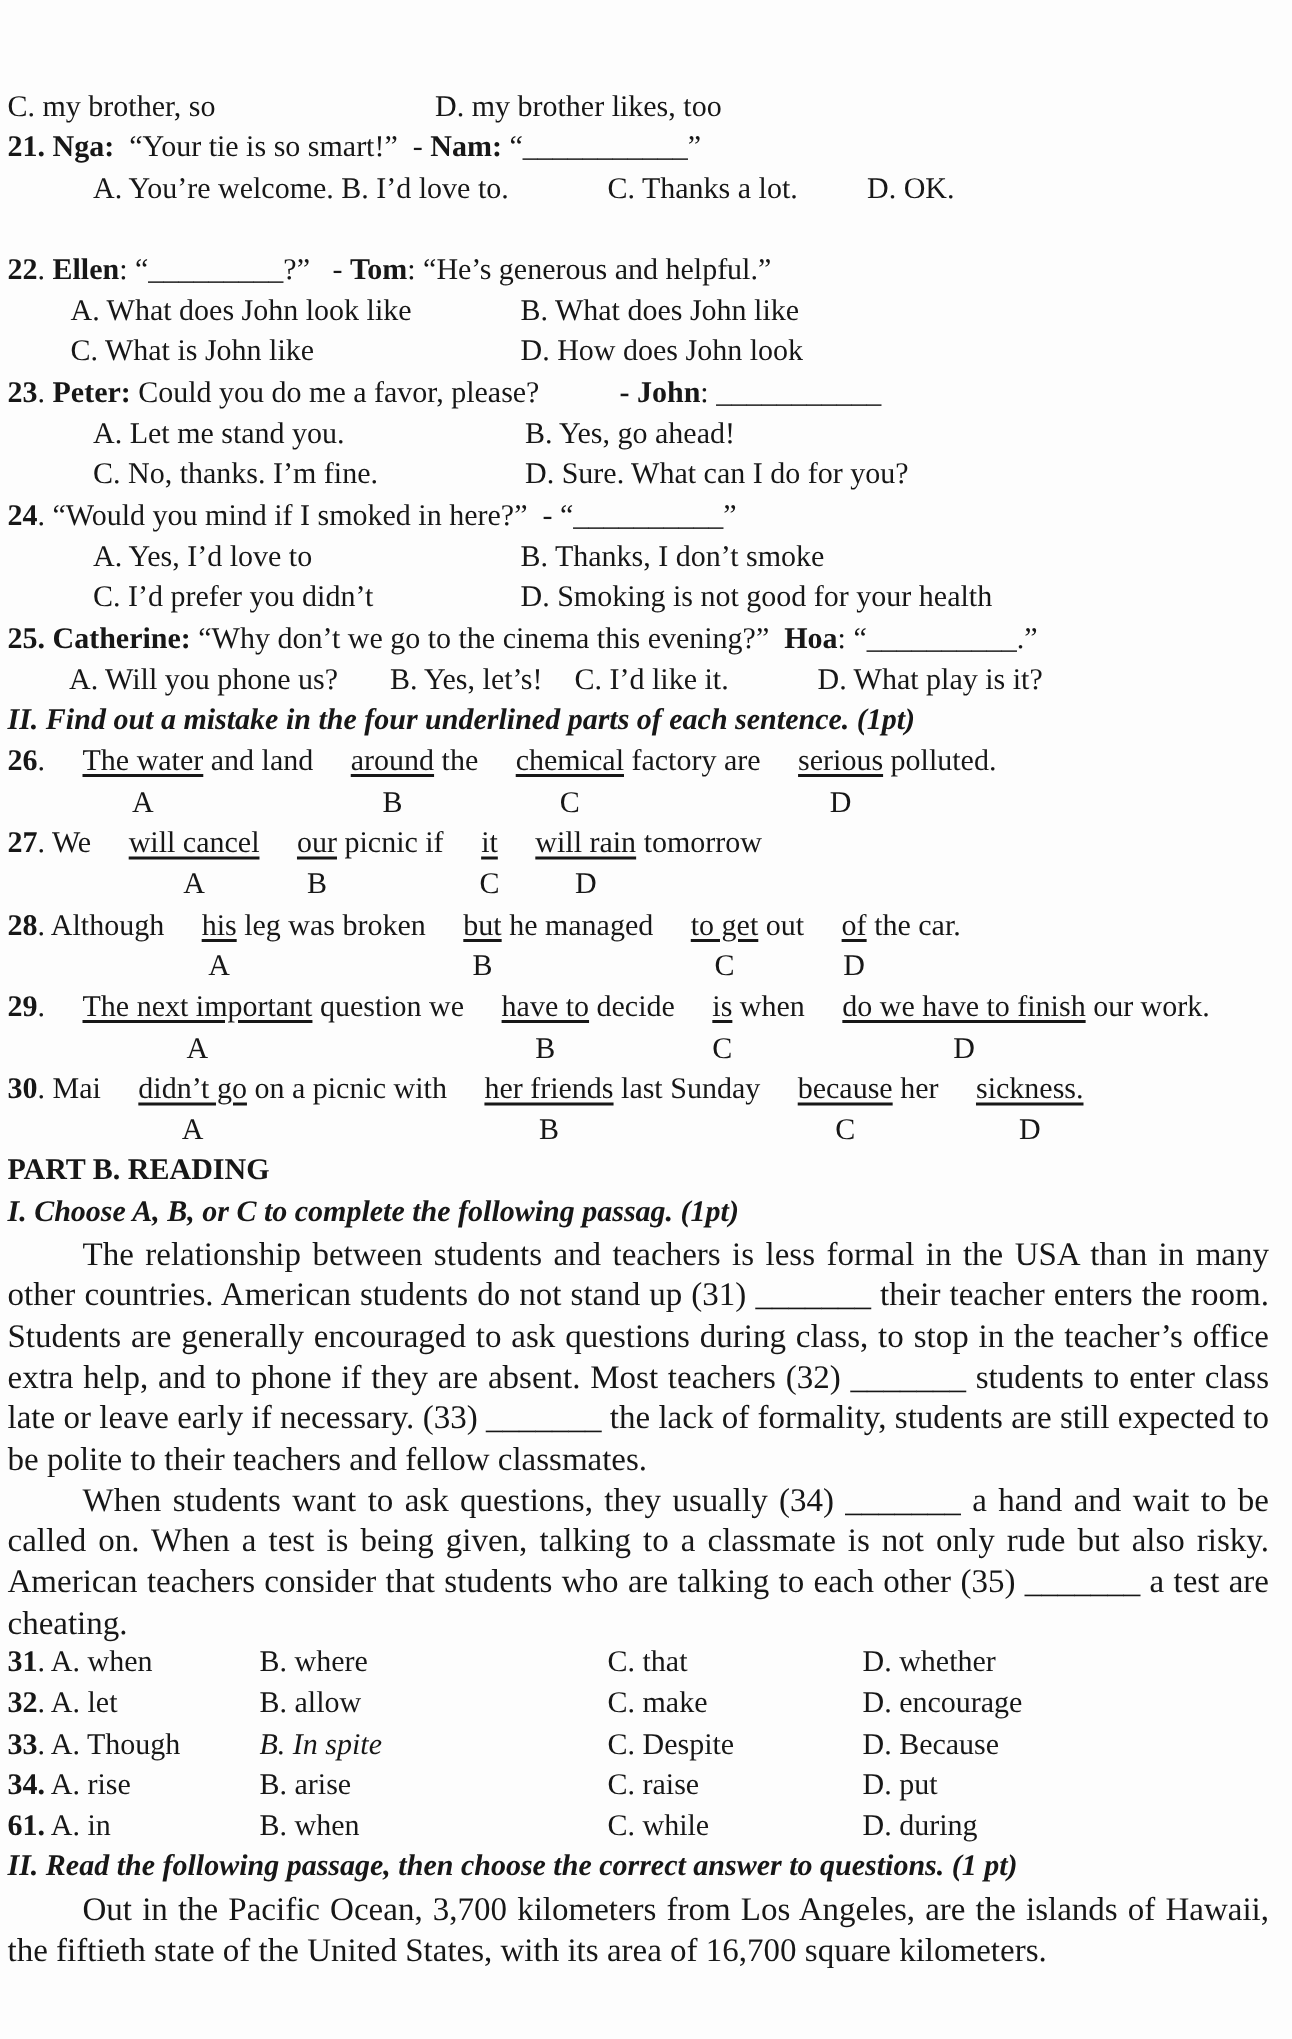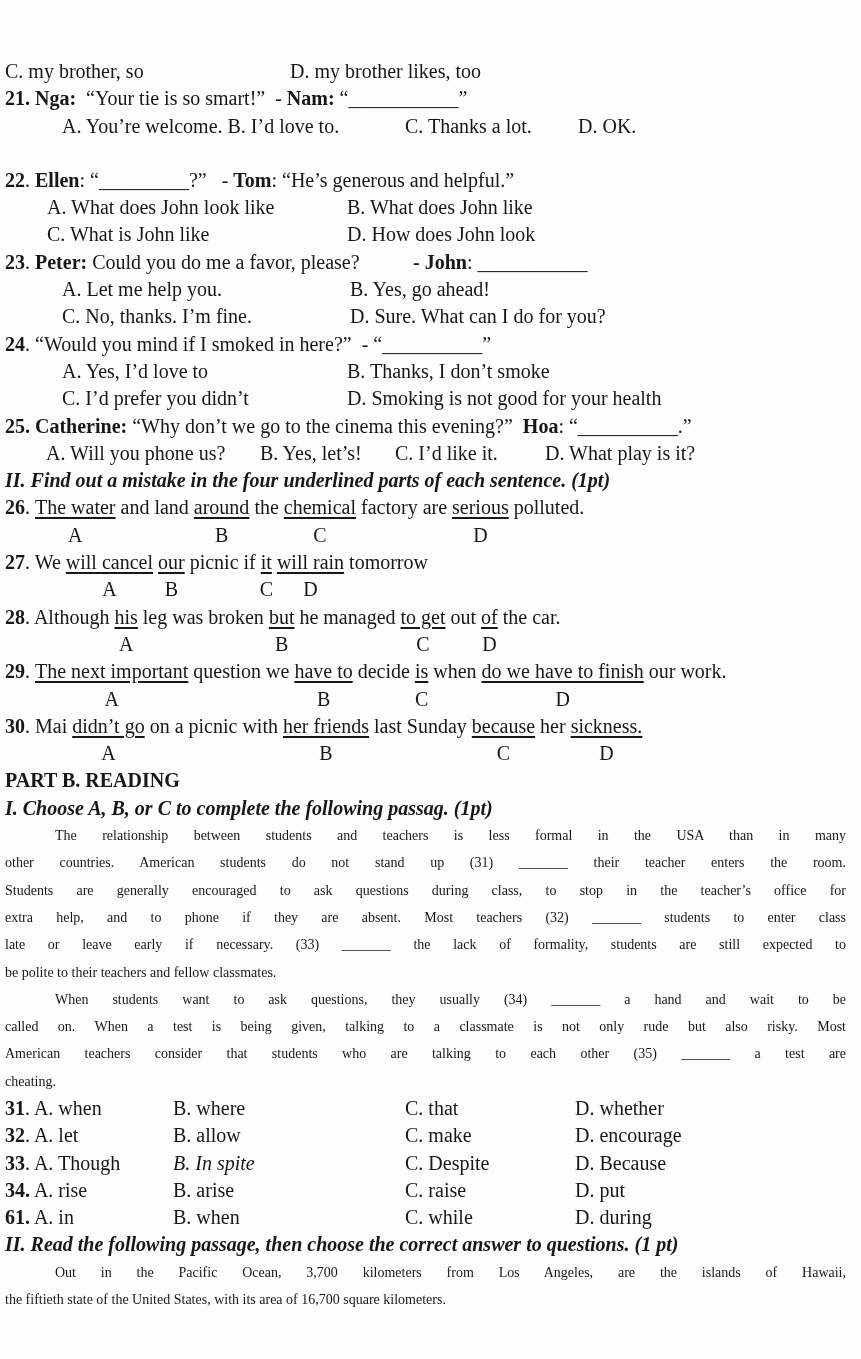--- a/index.html
+++ b/index.html
@@ -18,34 +18,34 @@
   }
   .line { position: relative; height: 27.3px; }
   .seg  { position: absolute; top: 0; white-space: pre; }
   .b { font-weight: bold; }
   .i { font-style: italic; }
   .u {
     text-decoration: underline;
     text-underline-offset: 3px;
     text-decoration-thickness: 1.5px;
   }
-  .host { position: relative; display: inline-block; }
+  .host { position: relative; display: inline-block; margin-left: 20px; }
   .marker {
     position: absolute;
     top: 27.3px; left: 50%;
     transform: translateX(-50%);
     font-weight: normal;
     white-space: pre;
   }
   .gap { width: 100%; }
   .jline {
     height: 27.3px;
     margin-left: 5px;
     width: 841px;
-    font-size: 14px;
+    font-size: 22px;
     text-align: justify;
     text-align-last: justify;
     overflow: hidden;
     white-space: normal;
   }
   .jline.last { text-align-last: left; }
 </style>
 </head>
 <body>
 
@@ -72,21 +72,21 @@
     </div>
     <div class="line">
       <span class="seg" style="left: 47px;"><span>C. What is John like</span></span>
       <span class="seg" style="left: 347px;"><span>D. How does John look</span></span>
     </div>
     <div class="line">
       <span class="seg" style="left: 5px;"><span class="b">23</span><span>. </span><span class="b">Peter:</span><span> Could you do me a favor, please?</span></span>
       <span class="seg" style="left: 413px;"><span class="b">- John</span><span>: ___________</span></span>
     </div>
     <div class="line">
-      <span class="seg" style="left: 62px;"><span>A. Let me help you.</span></span>
+      <span class="seg" style="left: 62px;"><span>A. Let me stand you.</span></span>
       <span class="seg" style="left: 350px;"><span>B. Yes, go ahead!</span></span>
     </div>
     <div class="line">
       <span class="seg" style="left: 62px;"><span>C. No, thanks. I’m fine.</span></span>
       <span class="seg" style="left: 350px;"><span>D. Sure. What can I do for you?</span></span>
     </div>
     <div class="line">
       <span class="seg" style="left: 5px;"><span class="b">24</span><span>. “Would you mind if I smoked in here?”  - “__________”</span></span>
     </div>
     <div class="line">
@@ -96,21 +96,21 @@
     <div class="line">
       <span class="seg" style="left: 62px;"><span>C. I’d prefer you didn’t</span></span>
       <span class="seg" style="left: 347px;"><span>D. Smoking is not good for your health</span></span>
     </div>
     <div class="line">
       <span class="seg" style="left: 5px;"><span class="b">25.</span><span> </span><span class="b">Catherine:</span><span> “Why don’t we go to the cinema this evening?”  </span><span class="b">Hoa</span><span>: “__________.”</span></span>
     </div>
     <div class="line">
       <span class="seg" style="left: 46px;"><span>A. Will you phone us?</span></span>
       <span class="seg" style="left: 260px;"><span>B. Yes, let’s!</span></span>
-      <span class="seg" style="left: 395px; text-align: right;"><span>C. I’d like it.</span></span>
+      <span class="seg" style="left: 383px; text-align: right;"><span>C. I’d like it.</span></span>
       <span class="seg" style="left: 545px;"><span>D. What play is it?</span></span>
     </div>
     <div class="line">
       <span class="seg" style="left: 5px;"><span class="b i">II. Find out a mistake in the four underlined parts of each sentence. (1pt)</span></span>
     </div>
     <div class="line">
       <span class="seg" style="left: 5px;"><span class="b">26</span><span>. </span><span class="u host">The water<span class="marker">A</span></span><span> and land </span><span class="u host">around<span class="marker">B</span></span><span> the </span><span class="u host">chemical<span class="marker">C</span></span><span> factory are </span><span class="u host">serious<span class="marker">D</span></span><span> polluted.</span></span>
     </div>
     <div class="gap" style="height: 27.3px;"></div>
     <div class="line">

